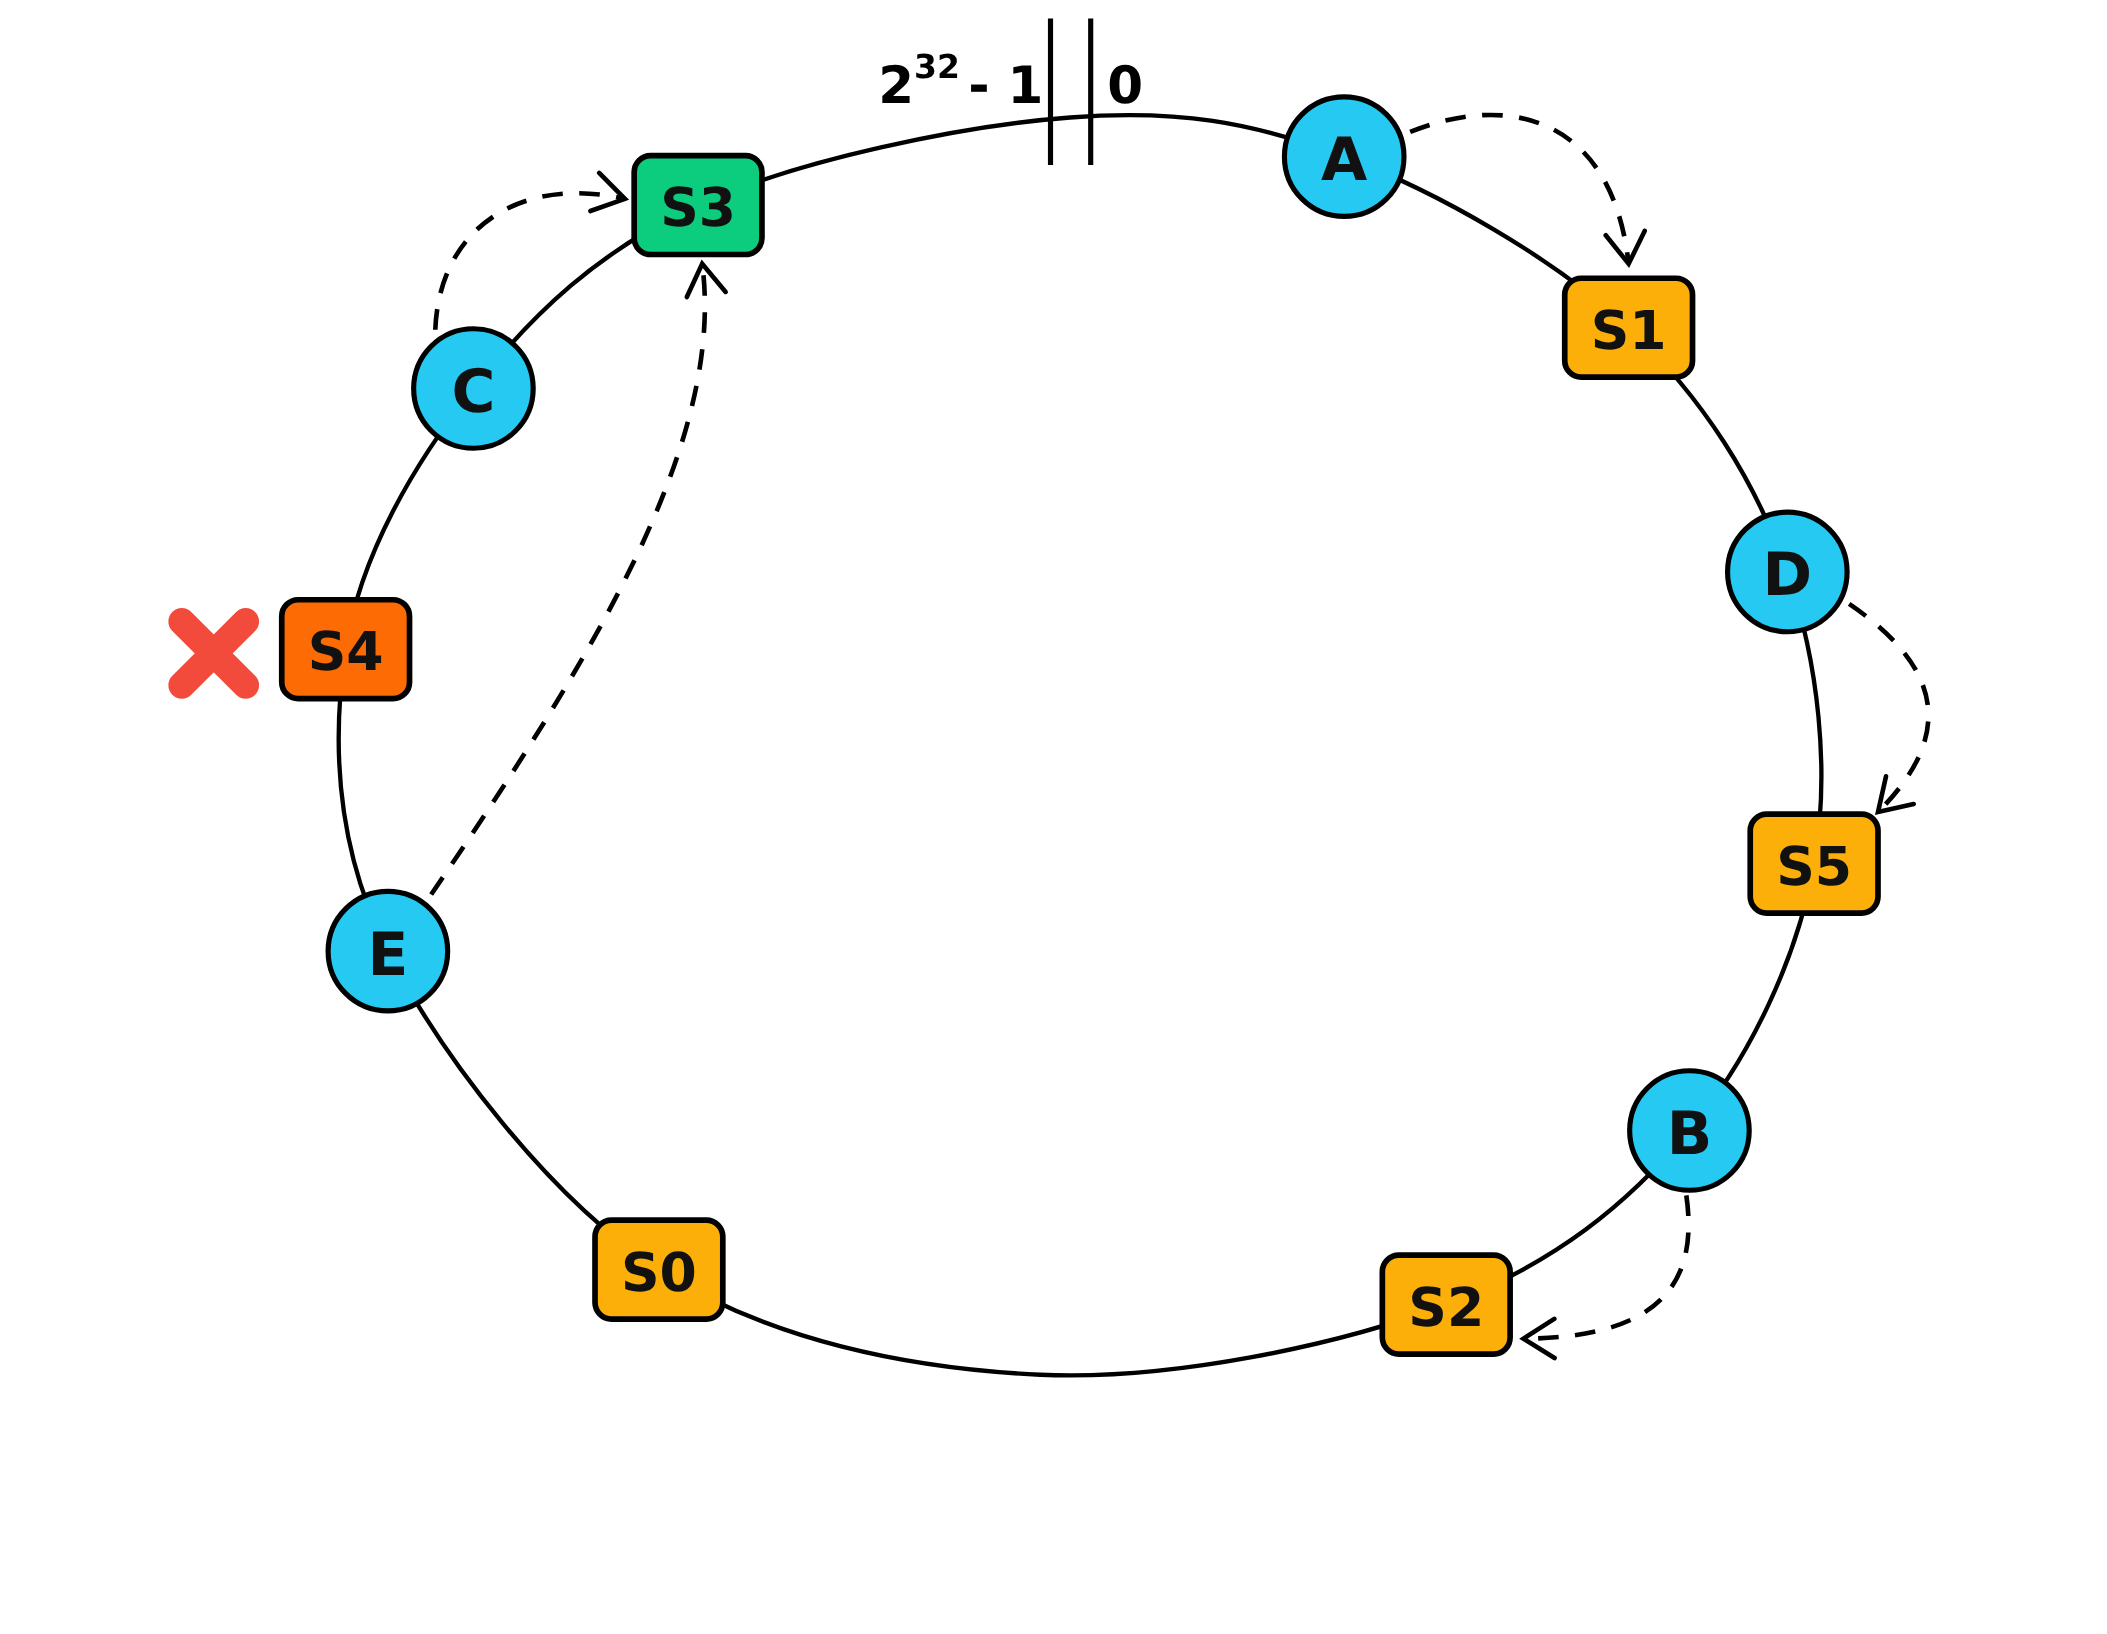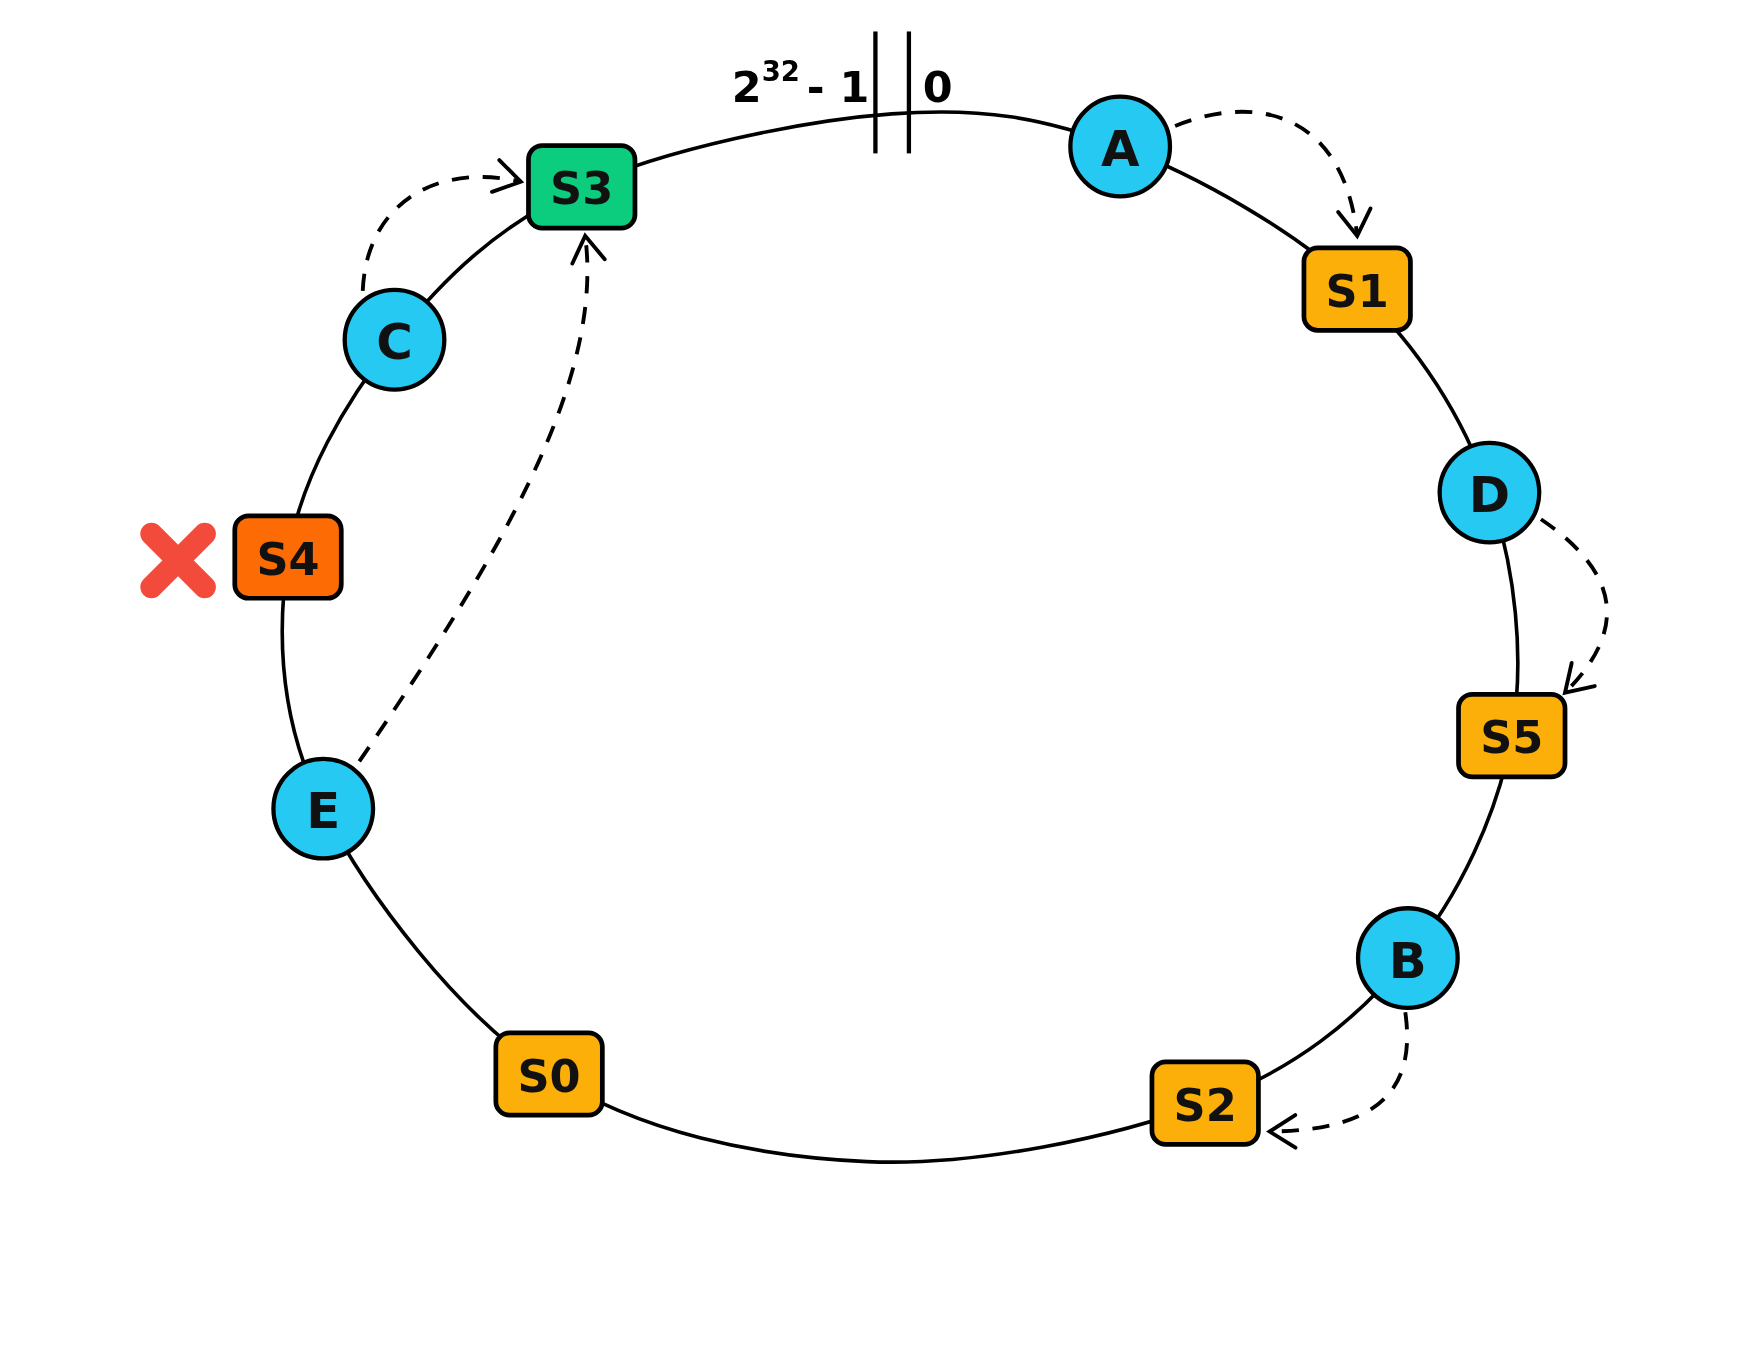--- a/index.html
+++ b/index.html
@@ -1,16 +1,16 @@
 <!DOCTYPE html>
 <html><head>
 <meta charset="utf-8">
 <style>
   html,body{margin:0;padding:0;background:#ffffff;}
-  .stage{width:1508px;max-width:100%;margin:16px auto;}
+  .stage{width:1508px;max-width:100%;margin:0 auto;}
   svg{display:block;width:100%;height:auto;background:#ffffff;}
   .lbl{font-family:"DejaVu Sans",sans-serif;font-weight:700;font-size:50px;fill:#000;}
   .nodelbl{font-family:"DejaVu Sans",sans-serif;font-weight:700;fill:#111;}
   .keylbl{font-size:58px;}
   .srvlbl{font-size:52px;}
 </style>
 </head>
 <body>
 
 <div class="stage">

